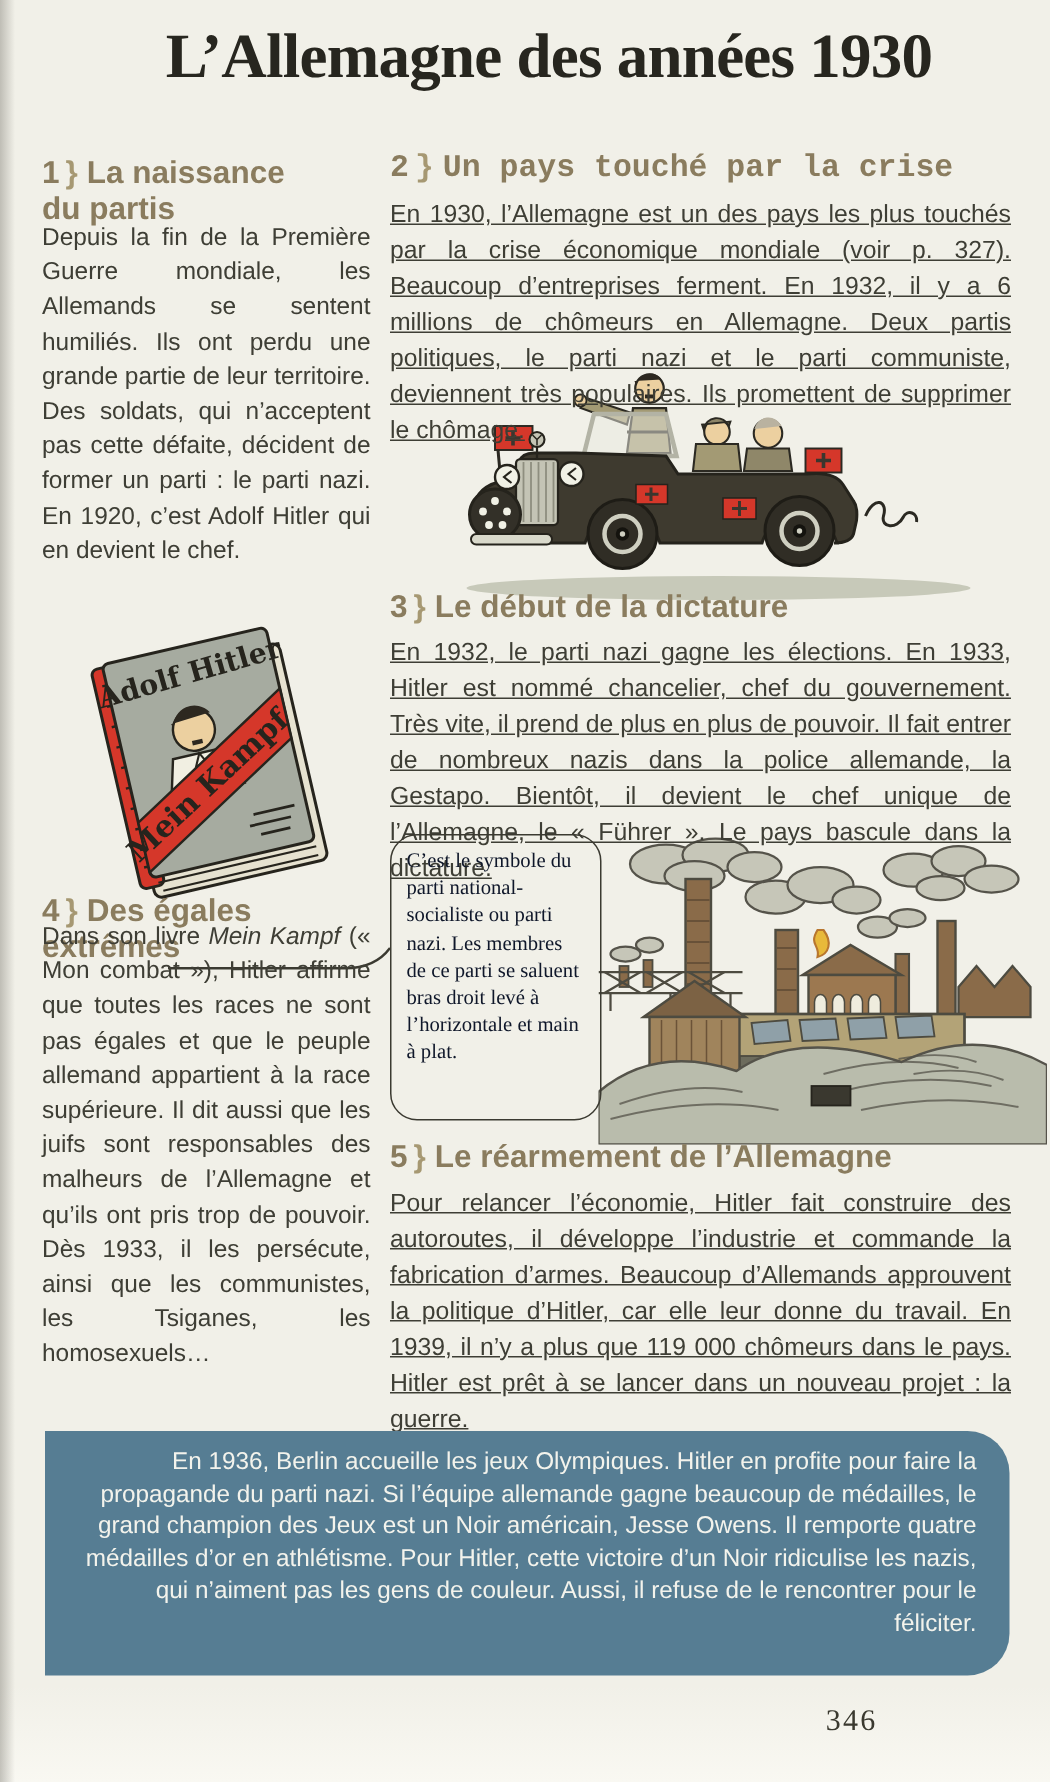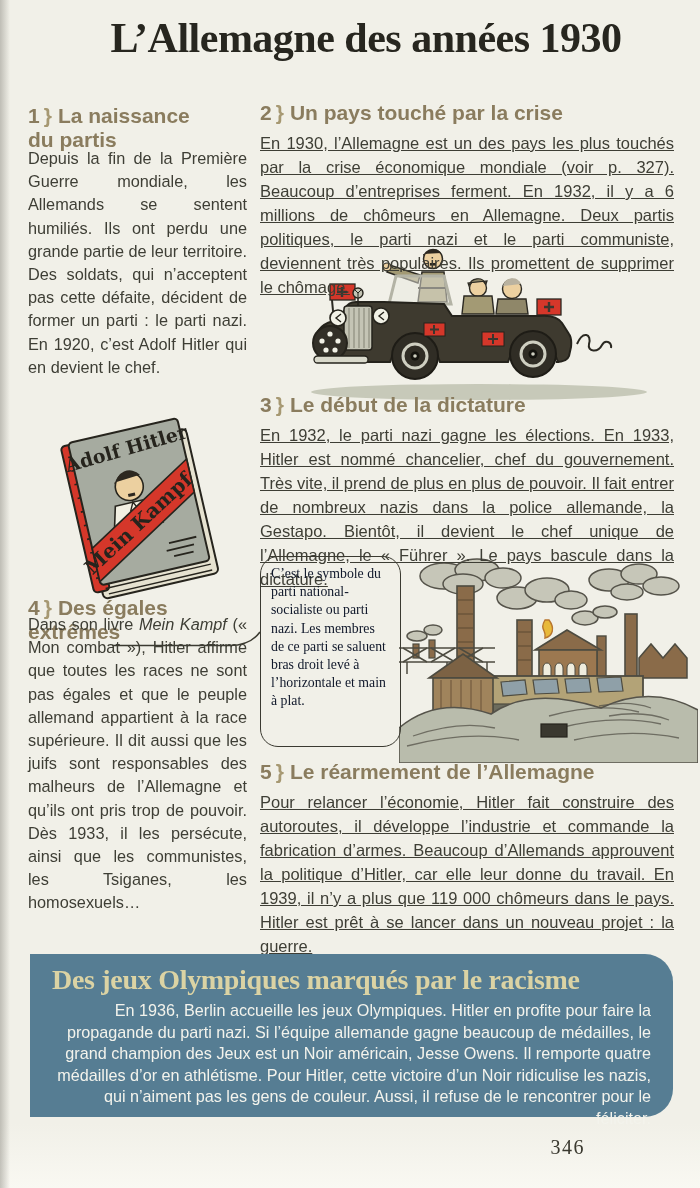--- a/index.html
+++ b/index.html
@@ -45,21 +45,21 @@
   .lcol{font-size:16.3px;line-height:23.2px;}
   .rcol{font-size:16.5px;line-height:24px;text-decoration:underline;}
   .body-text i{font-style:italic;}
   
   .sec1-head{left:28px;top:104px;}
   .sec1-body{left:28px;top:147px;width:219px;}
   .book-wrap{left:32px;top:410px;width:204px;height:194px;z-index:1;}
   .sec4-head{left:28px;top:596px;}
   .connector{left:112px;top:630px;z-index:1;}
   .sec4-body{left:28px;top:613px;width:219px;}
-  .sec2-head{left:260px;top:101px;}
+  .sec2-head{left:260px;top:101px;font-family:Liberation Mono, monospace;}
   .sec2-body{left:260px;top:131px;width:414px;}
   .car-wrap{left:284px;top:244px;width:400px;height:162px;z-index:1;}
   .sec3-head{left:260px;top:393px;}
   .sec3-body{left:260px;top:423px;width:414px;}
   
   .callout{
     left:260px;top:556px;width:141px;height:191px;box-sizing:border-box;
     border:1.6px solid #3b3a31;border-radius:18px;
     padding:8px 10px;z-index:2;background:transparent;
   }
@@ -295,19 +295,18 @@
       <rect x="142" y="168" width="26" height="13" fill="#3a382f" stroke="#26241d" stroke-width="1.2"></rect>
     </svg>
   </div>
 
   <div class="abs sec-head sec5-head">
     <span class="num">5</span><span class="brace">}</span><span>Le réarmement de l’Allemagne</span>
   </div>
   <p class="abs body-text rcol sec5-body">Pour relancer l’économie, Hitler fait construire des autoroutes, il développe l’industrie et commande la fabrication d’armes. Beaucoup d’Allemands approuvent la politique d’Hitler, car elle leur donne du travail. En 1939, il n’y a plus que 119 000 chômeurs dans le pays. Hitler est prêt à se lancer dans un nouveau projet : la guerre.</p>
 
   <div class="abs highlight">
-    <h2>Des jeux Olympiques marqués par le racisme</h2>
     <p>En 1936, Berlin accueille les jeux Olympiques. Hitler en profite pour faire la propagande du parti nazi. Si l’équipe allemande gagne beaucoup de médailles, le grand champion des Jeux est un Noir américain, Jesse Owens. Il remporte quatre médailles d’or en athlétisme. Pour Hitler, cette victoire d’un Noir ridiculise les nazis, qui n’aiment pas les gens de couleur. Aussi, il refuse de le rencontrer pour le féliciter.</p>
   </div>
 
   <div class="abs page-number">346</div>
 
 </div>
 
 </body></html>

